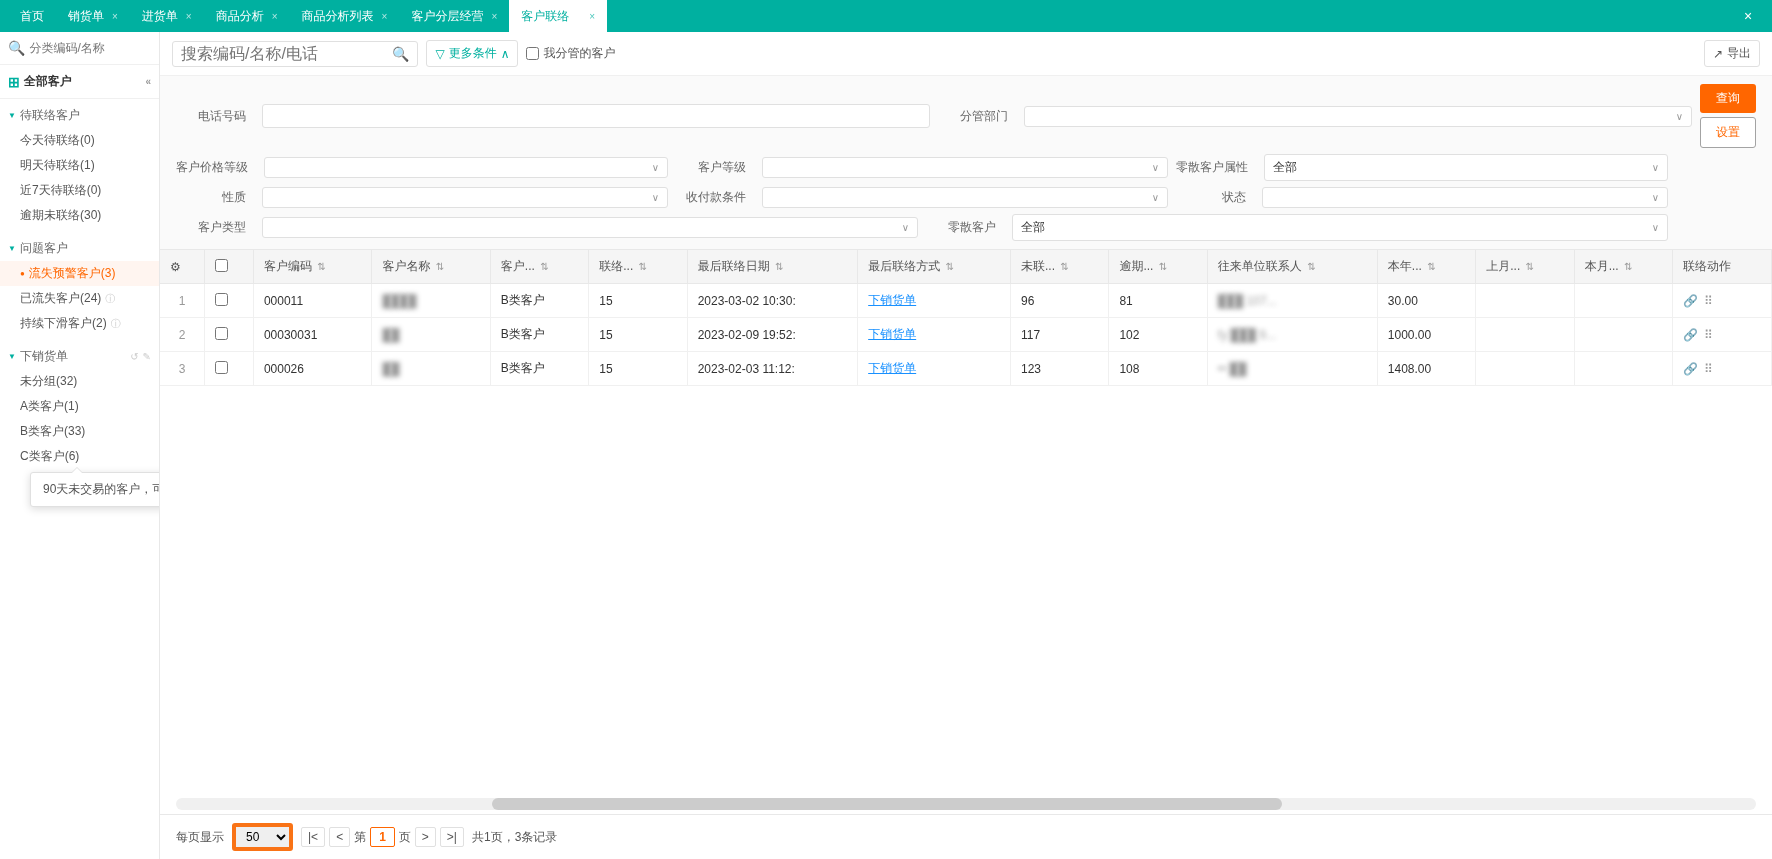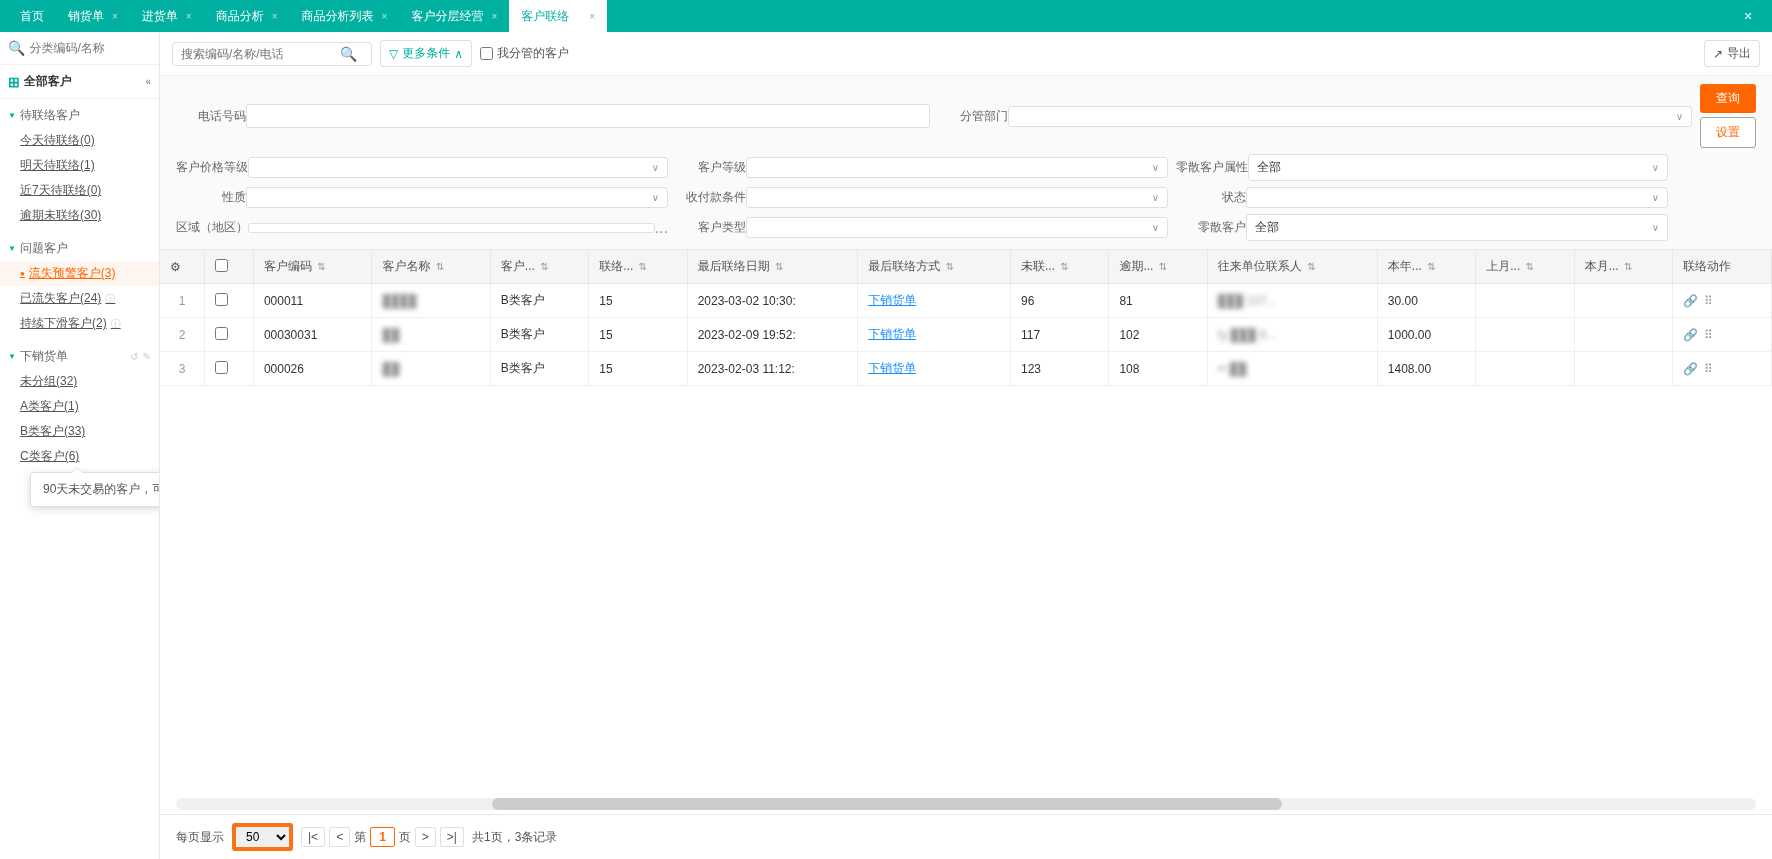--- a/index.html
+++ b/index.html
@@ -103,21 +103,20 @@
     .sidebar-group-title .triangle { color: #00b0a0; font-size: 8px; }
     .sidebar-item {
       padding: 4px 8px 4px 20px;
       color: #555;
       cursor: pointer;
       display: flex;
       align-items: center;
       gap: 4px;
       white-space: nowrap;
       font-size: 12px;
-      text-decoration: underline;
     }
     .sidebar-item.active {
       color: #ff6600;
       background: #fff5f0;
     }
     .sidebar-item .dot { color: #ff6600; font-size: 8px; }
 
     
     .content-area {
       flex: 1;
@@ -140,21 +139,21 @@
       align-items: center;
       border: 1px solid #e0e0e0;
       border-radius: 3px;
       padding: 3px 8px;
       gap: 4px;
       min-width: 200px;
     }
     .search-box input {
       border: none;
       outline: none;
-      font-size: 12px;
+      font-size: 16px;
       color: #999;
       min-width: 150px;
     }
     .search-btn {
       background: none;
       border: none;
       cursor: pointer;
       color: #ff6600;
       font-size: 14px;
     }
@@ -199,21 +198,21 @@
     .filter-row {
       display: flex;
       align-items: center;
       gap: 8px;
       margin-bottom: 6px;
     }
     .filter-row:last-child { margin-bottom: 0; }
     .filter-field {
       display: flex;
       align-items: center;
-      gap: 0;
+      gap: 16px;
       flex: 1;
     }
     .filter-label {
       color: #666;
       white-space: nowrap;
       min-width: 70px;
       text-align: right;
     }
     .filter-input {
       flex: 1;
@@ -597,27 +596,20 @@
             <span class="filter-label">状态</span>
             <div class="filter-select">
               <span></span>
               <span class="chevron">∨</span>
             </div>
           </div>
           <div style="width:80px;"></div>
         </div>
 
         <div class="filter-row">
-          <div class="filter-field">
-            <span class="filter-label">区域（地区）</span>
-            <div class="filter-select">
-              <span></span>
-            </div>
-            <span class="filter-more">...</span>
-          </div>
           <div class="filter-field">
             <span class="filter-label">客户类型</span>
             <div class="filter-select">
               <span></span>
               <span class="chevron">∨</span>
             </div>
           </div>
           <div class="filter-field">
             <span class="filter-label">零散客户</span>
             <div class="filter-select">

